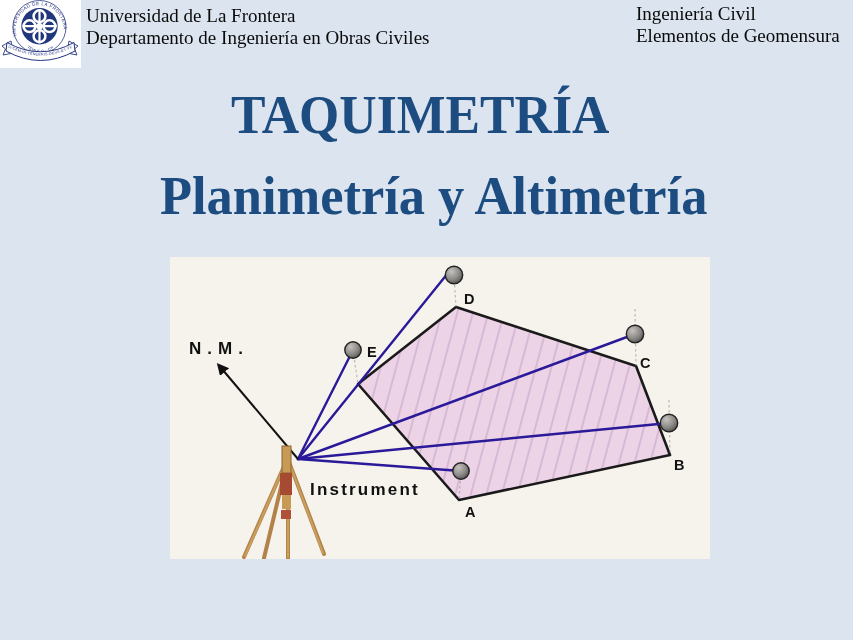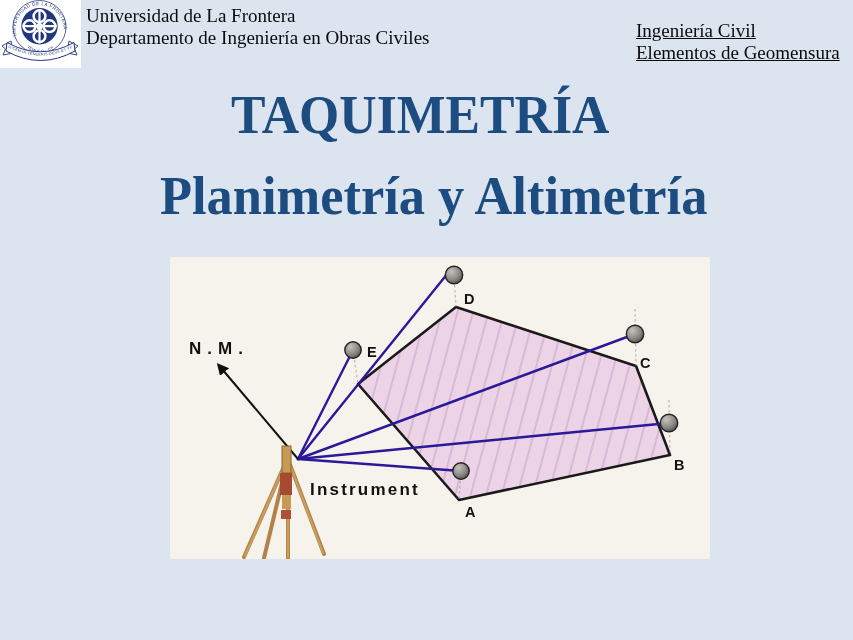--- a/index.html
+++ b/index.html
@@ -1,21 +1,21 @@
 <!DOCTYPE html>
 <html><head>
 <meta charset="utf-8">
 <style>
   html,body{margin:0;padding:0;}
   body{width:853px;height:640px;background:#dbe4ef;position:relative;overflow:hidden;
        font-family:"Liberation Serif",serif;}
   .logo-box{position:absolute;left:0;top:0;width:81px;height:68px;background:#ffffff;}
   .hdr{color:#0a0a0a;font-size:19px;line-height:22.3px;white-space:nowrap;position:absolute;}
   .hdr-left{left:86px;top:4.6px;}
-  .hdr-right{left:636px;top:20px;text-decoration:underline;}
+  .hdr-right{left:636px;top:3px;}
   .title{position:absolute;left:230.9px;top:86.7px;font-size:55px;line-height:55px;
          font-weight:bold;color:#1d4d80;white-space:nowrap;
          transform:scaleX(0.9406);transform-origin:left top;}
   .subtitle{position:absolute;left:159.9px;top:168.3px;font-size:55px;line-height:55px;
          font-weight:bold;color:#1d4d80;white-space:nowrap;
          transform:scaleX(0.9532);transform-origin:left top;}
   .diagram{position:absolute;left:170px;top:257px;width:540px;height:302px;background:#f6f3ec;}
   .diagram svg{filter:blur(0.35px);}
 </style>
 </head>

